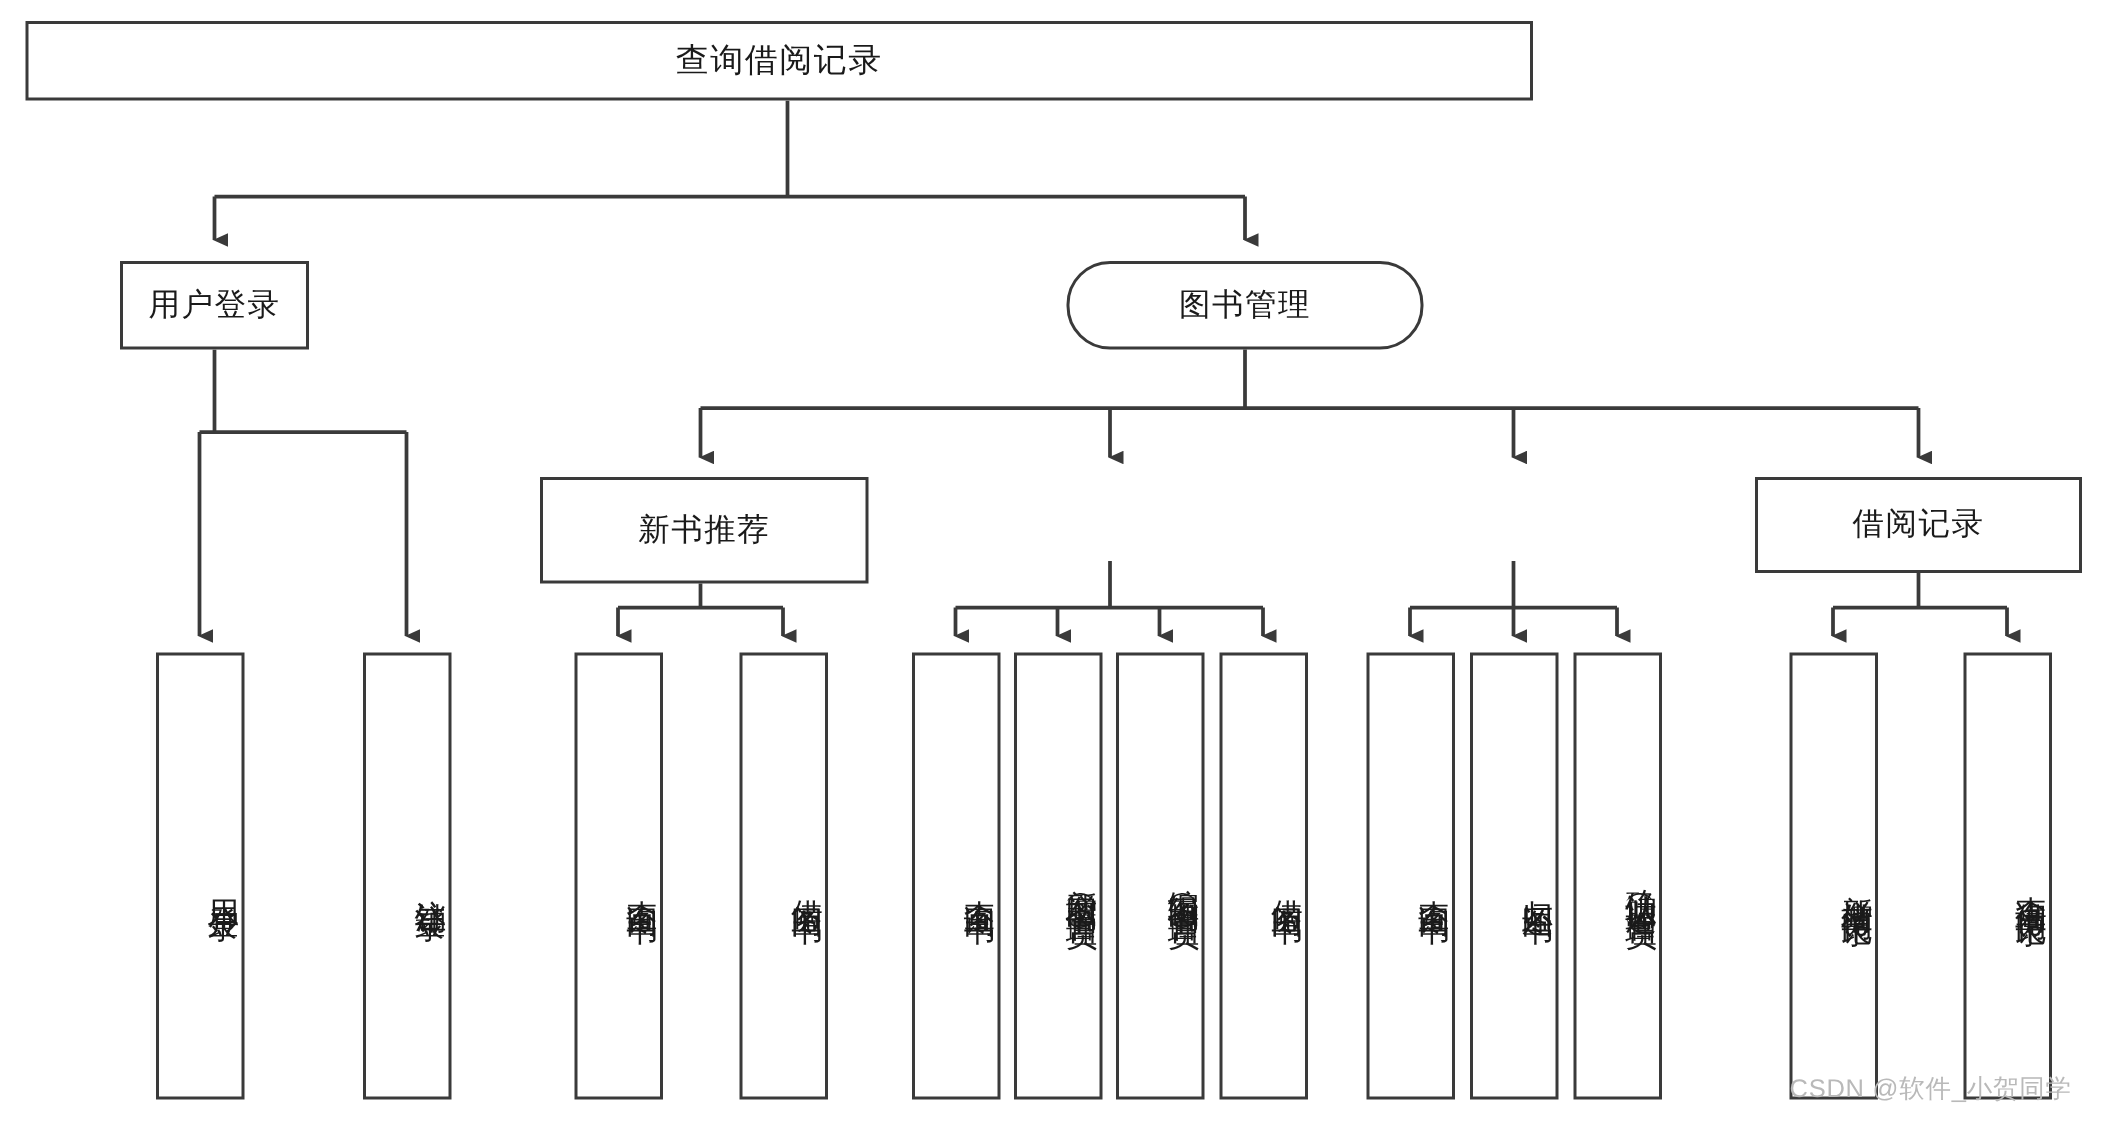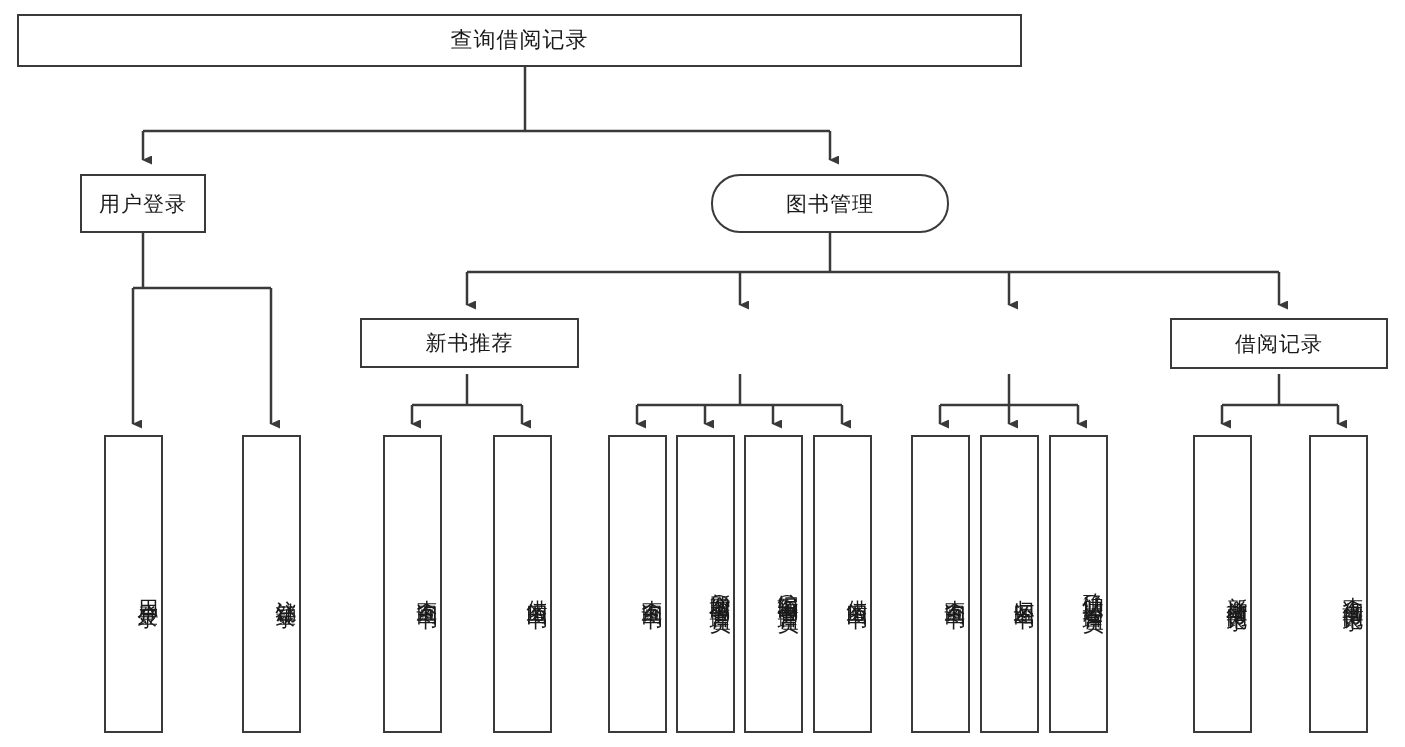--- a/index.html
+++ b/index.html
@@ -126,24 +126,24 @@
     <span>查询借阅记录</span>
   </div>
 
   <div class="node horizontal" style="left:80px; top:174px; width:126px; height:59px;">
     <span>用户登录</span>
   </div>
   <div class="node horizontal" style="left:711px; top:174px; width:238px; height:59px;border-radius:29px;">
     <span>图书管理</span>
   </div>
 
-  <div class="node horizontal" style="left:360px; top:318px; width:219px; height:50px;">
+  <div class="node horizontal" style="left:360px; top:318px; width:219px; height:71px;">
     <span>新书推荐</span>
   </div>
-  <div class="node horizontal" style="left:1170px; top:318px; width:218px; height:51px;">
+  <div class="node horizontal" style="left:1170px; top:318px; width:218px; height:64px;">
     <span>借阅记录</span>
   </div>
 
   <div class="node vertical" style="left:104px; top:435px; width:59px; height:298px;">
     <span class="vlabel">用户登录</span>
   </div>
   <div class="node vertical" style="left:242px; top:435px; width:59px; height:298px;">
     <span class="vlabel">注销登录</span>
   </div>
 
@@ -177,14 +177,15 @@
     <span class="vlabel">确认归还（管理员）</span>
   </div>
 
   <div class="node vertical" style="left:1193px; top:435px; width:59px; height:298px;">
     <span class="vlabel">新增借阅记录</span>
   </div>
   <div class="node vertical" style="left:1309px; top:435px; width:59px; height:298px;">
     <span class="vlabel">查询借阅记录</span>
   </div>
 
+  <div class="watermark" style="left:1193px; top:714px;">CSDN @软件_小贺同学</div>
 
 </div>
 
 </body></html>

